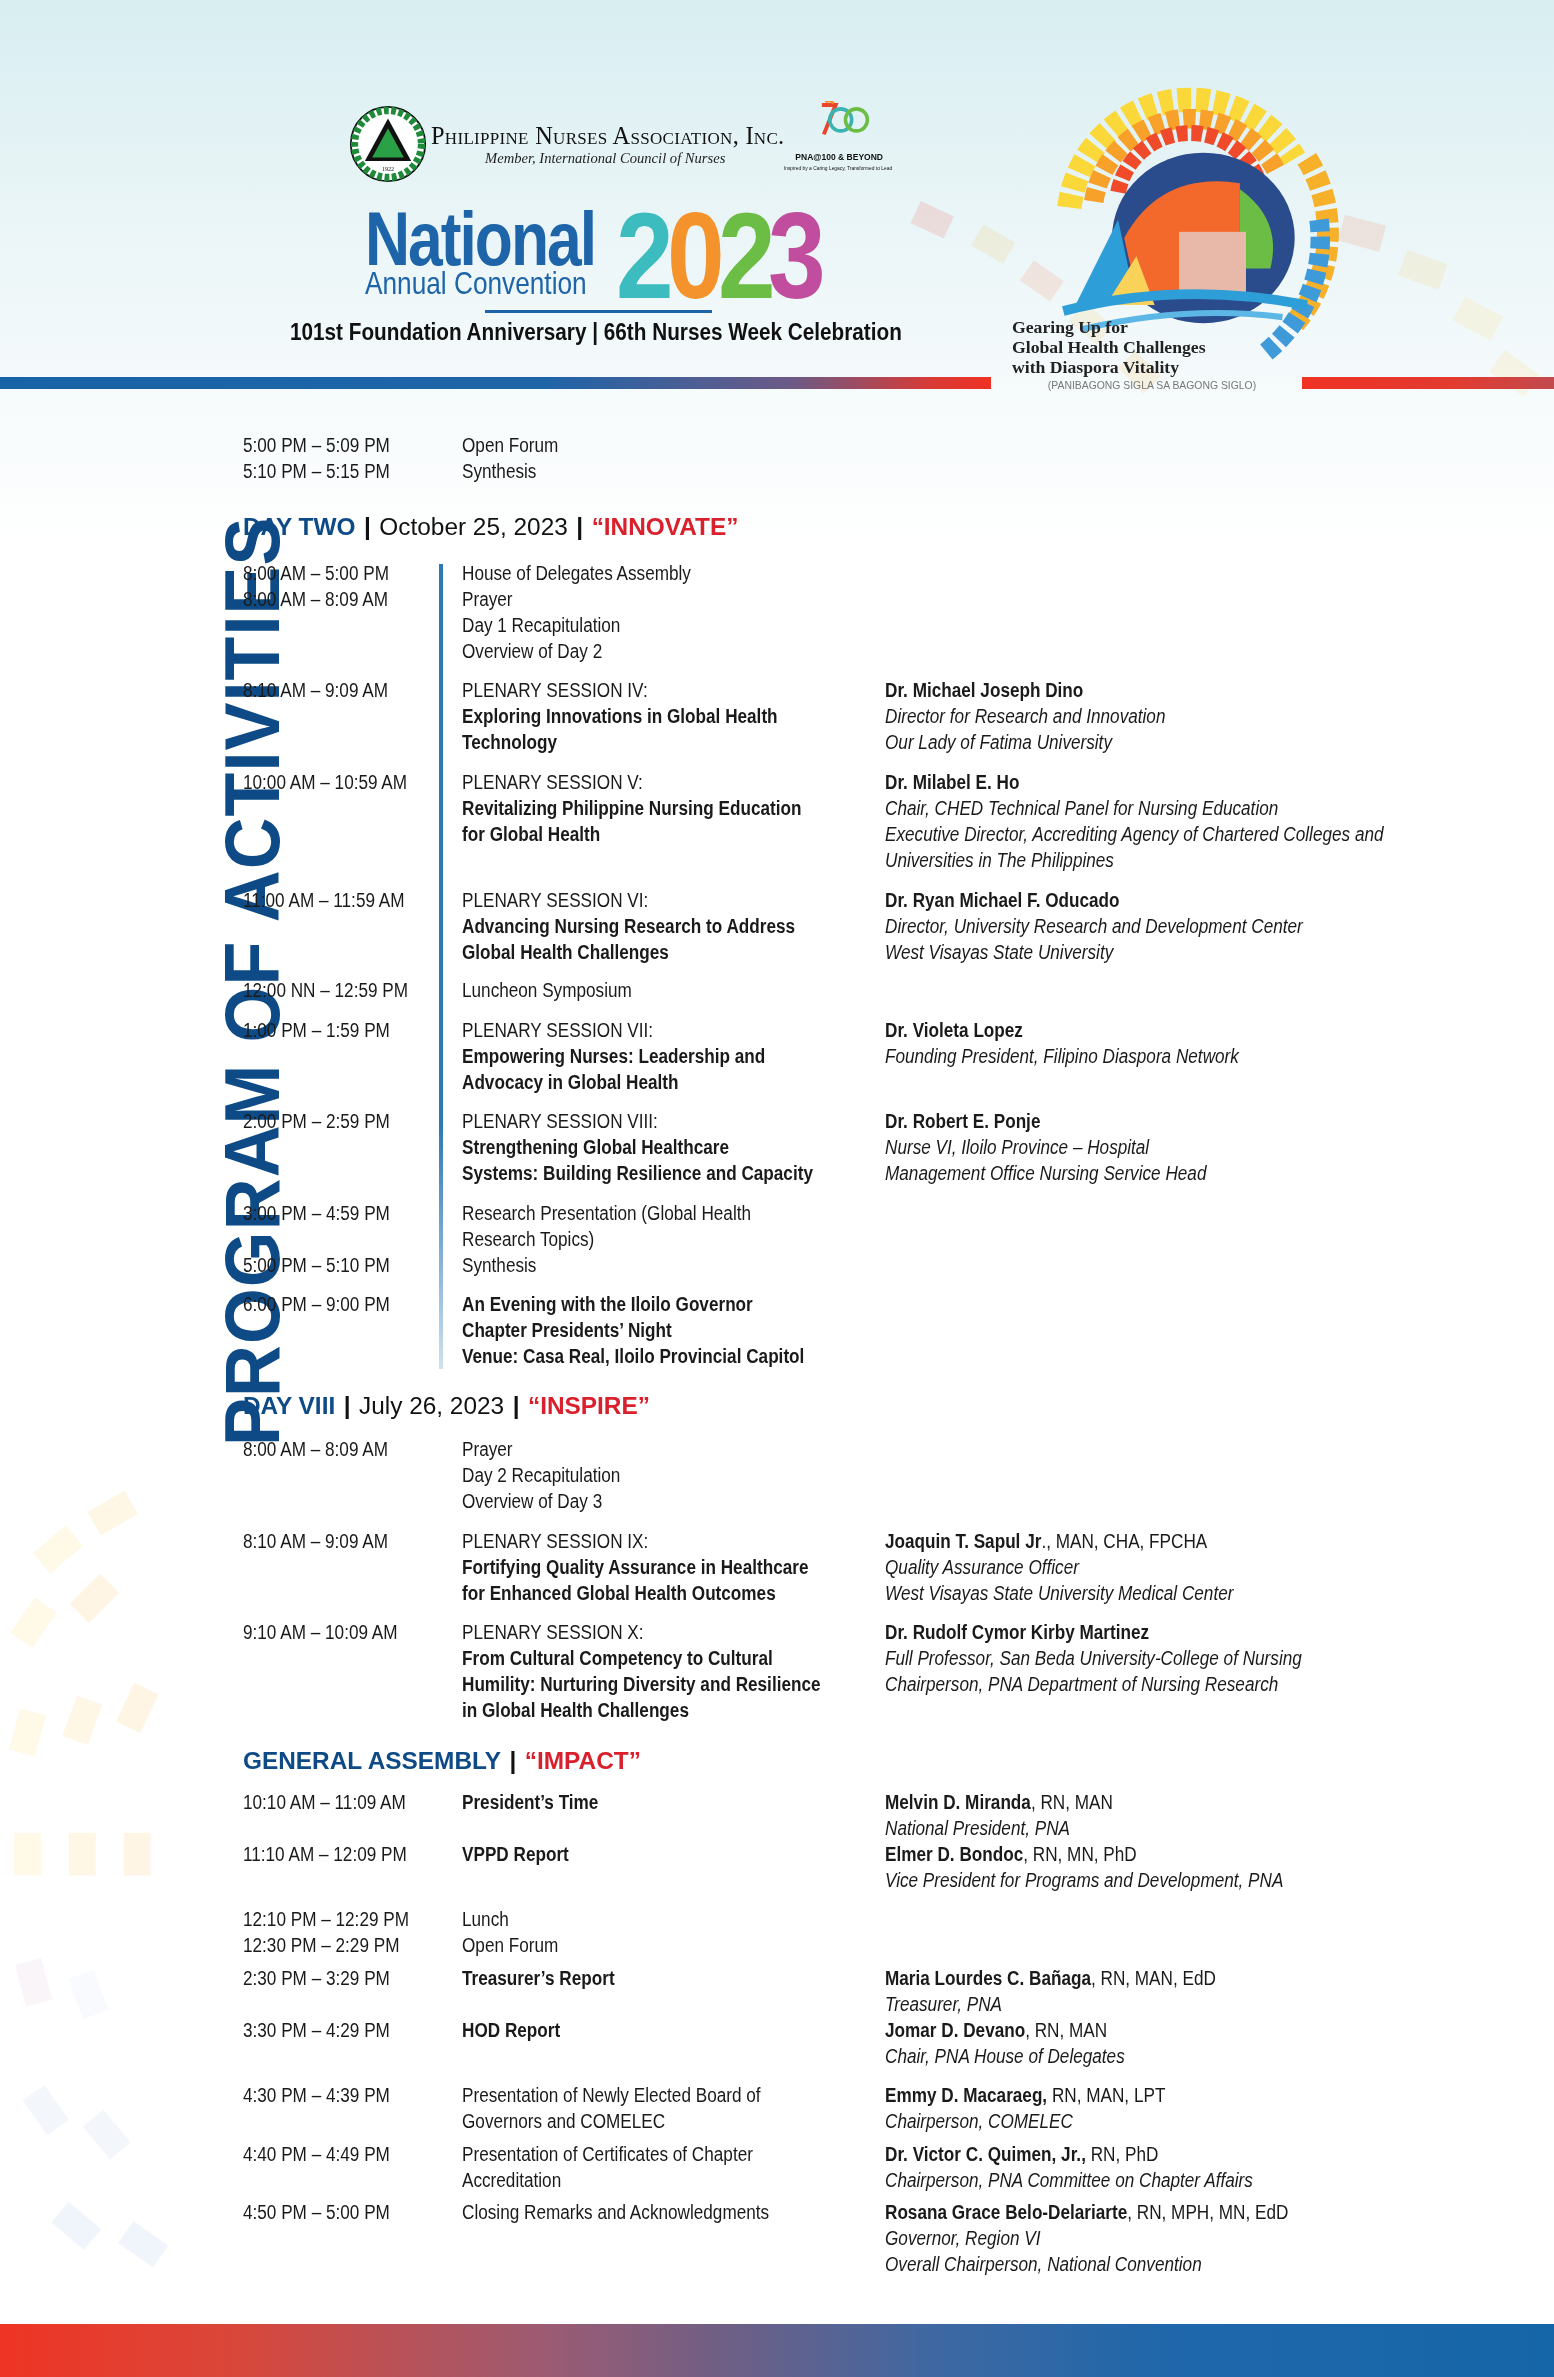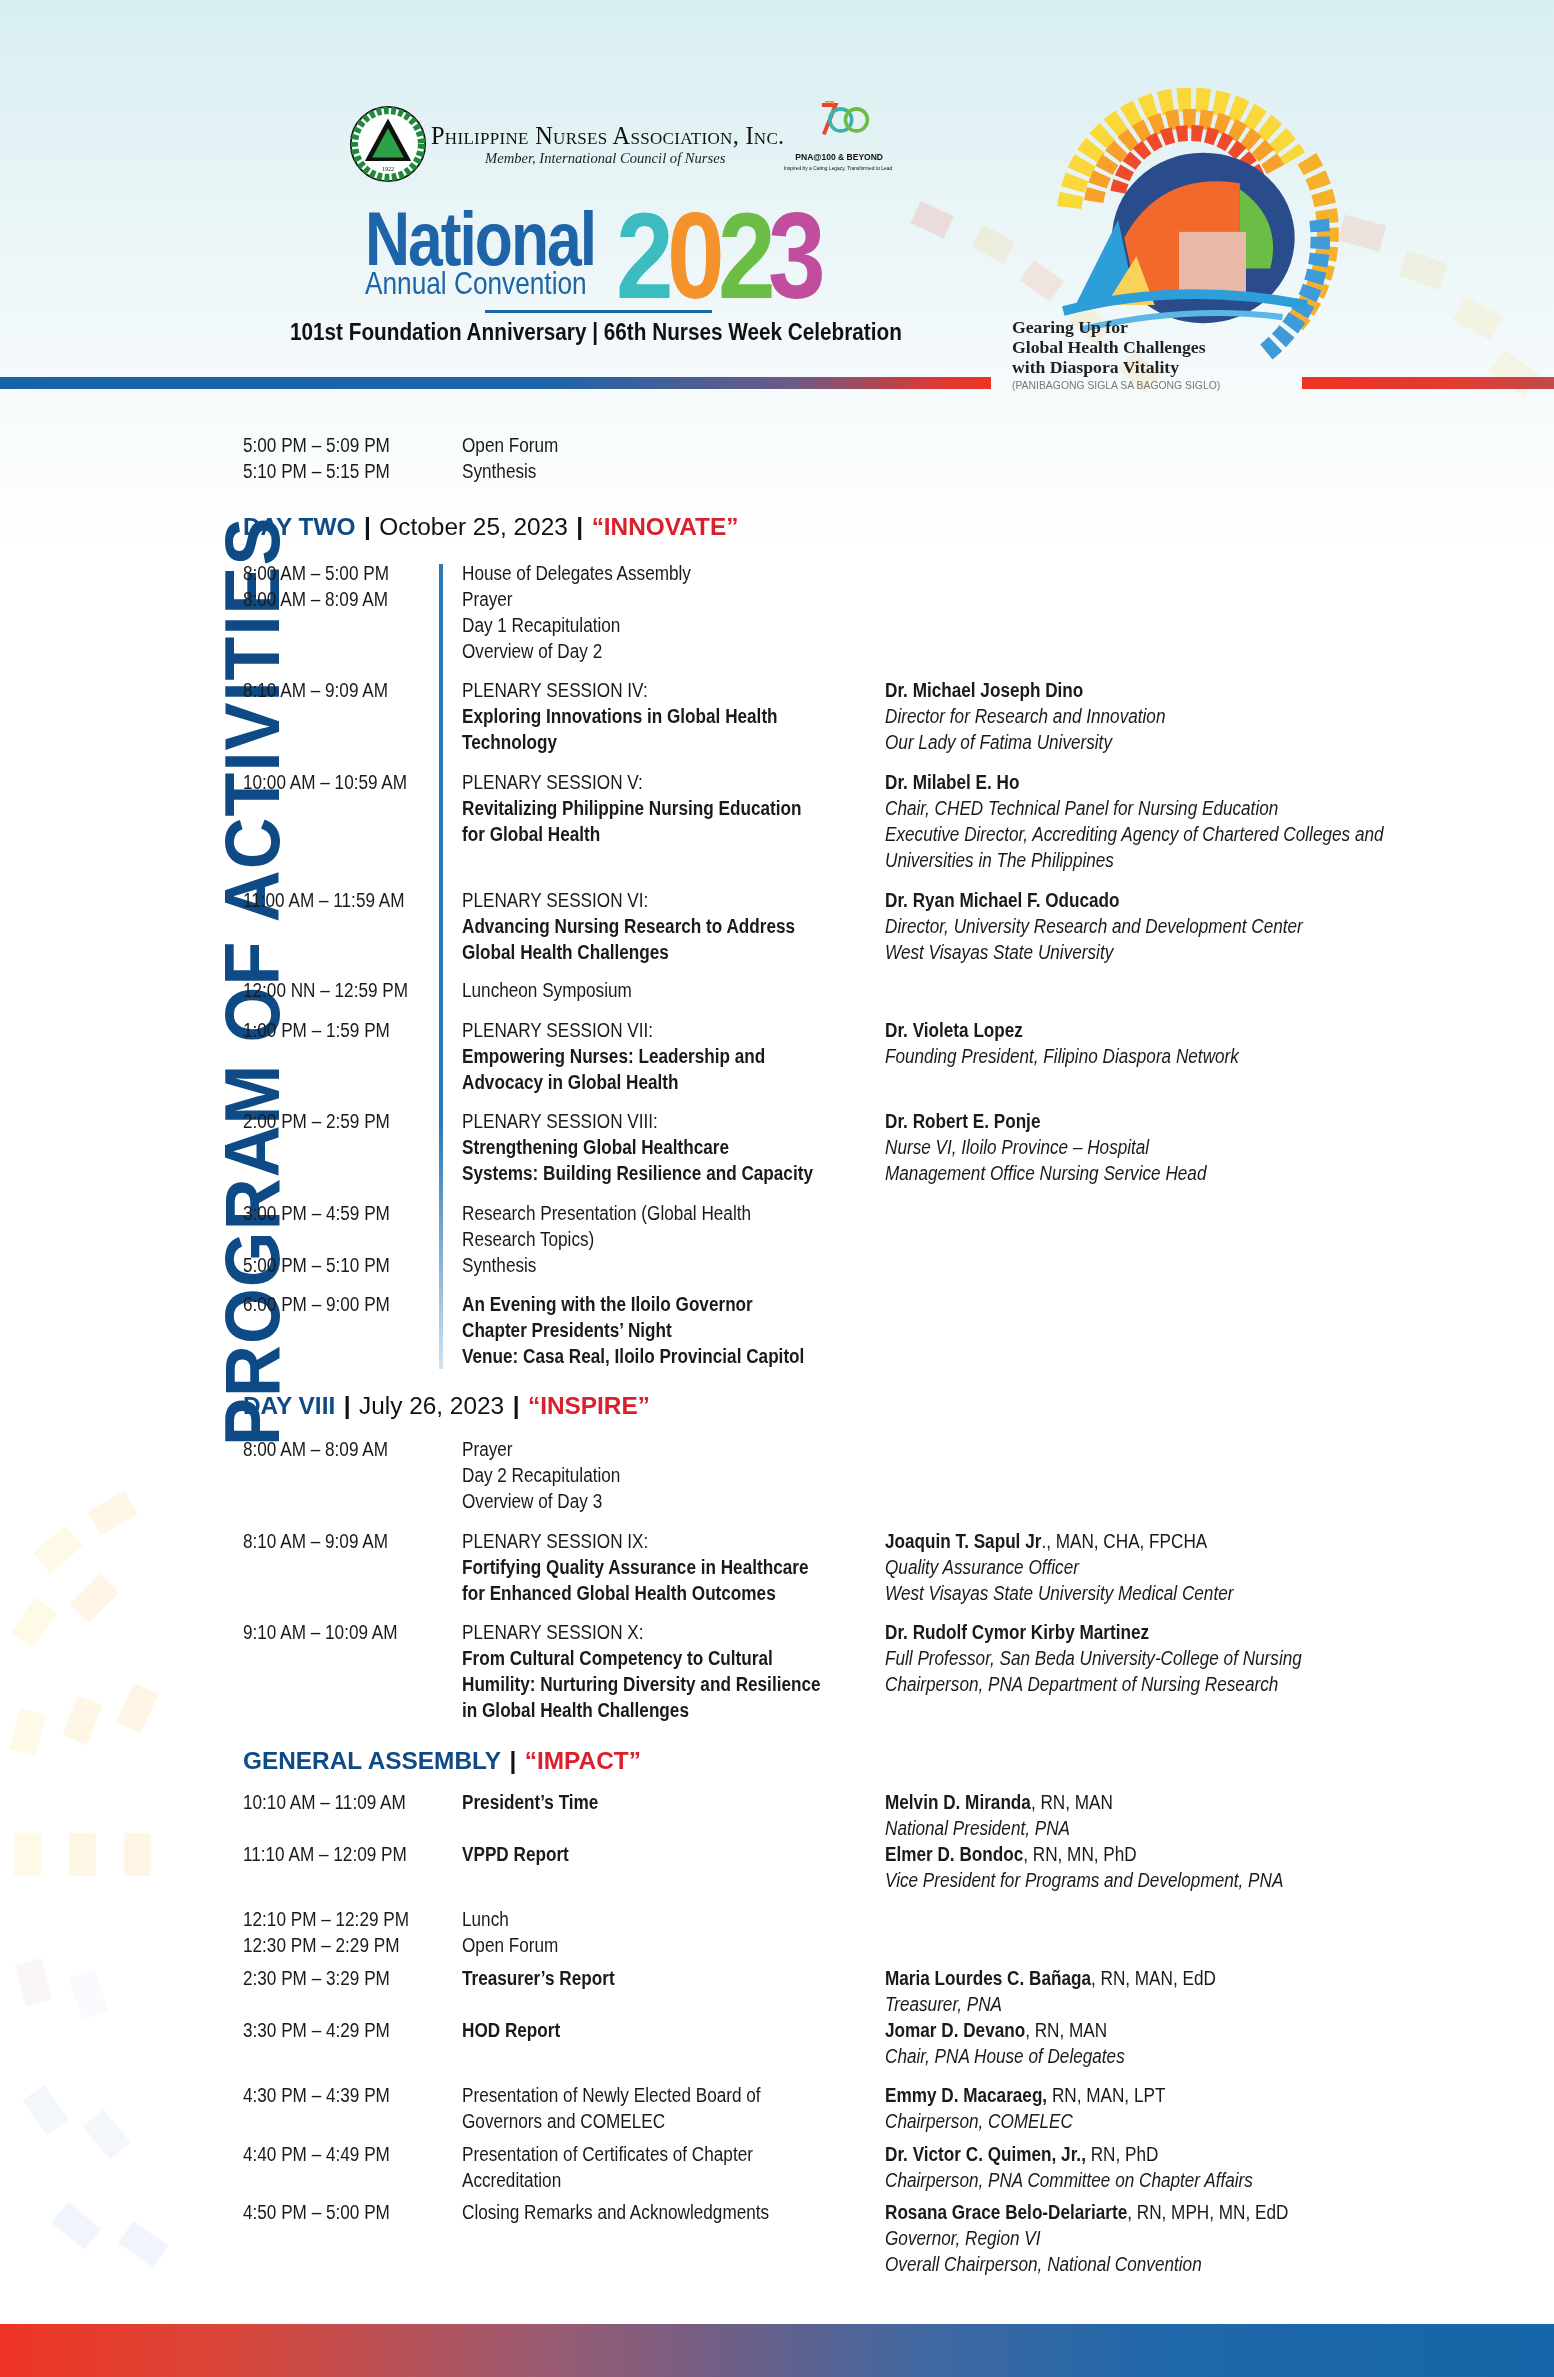--- a/index.html
+++ b/index.html
@@ -47,21 +47,21 @@
     font-size: 24.4px; font-weight: bold; color: #111;
     transform: scaleX(0.85); transform-origin: left top; white-space: nowrap;
   }
 
   .logo-ring { position: absolute; left: 978px; top: 37px; width: 402px; height: 341px; }
   .theme {
     position: absolute; left: 1012px; top: 317px; width: 280px; text-align: left;
     font-family: "Liberation Serif", serif; font-weight: bold; font-size: 17.7px; line-height: 20px; color: #222;
   }
   .theme-sub {
-    position: absolute; left: 1012px; top: 380px; width: 280px; text-align: left;
+    position: absolute; left: 1012px; top: 380px; width: 280px; text-align: center;
     font-size: 10.4px; color: #777;
   }
 
   .bar-left {
     position: absolute; left: 0; top: 377px; width: 991px; height: 12.2px;
     background: linear-gradient(90deg, #1863a6 0%, #1e64a8 55%, #6c5a86 80%, #d83a35 94%, #ef3224 100%);
   }
   .bar-right {
     position: absolute; left: 1302px; top: 377px; width: 253px; height: 12.2px;
     background: linear-gradient(90deg, #ef3224 0%, #e23b30 60%, #c14a4e 100%);

